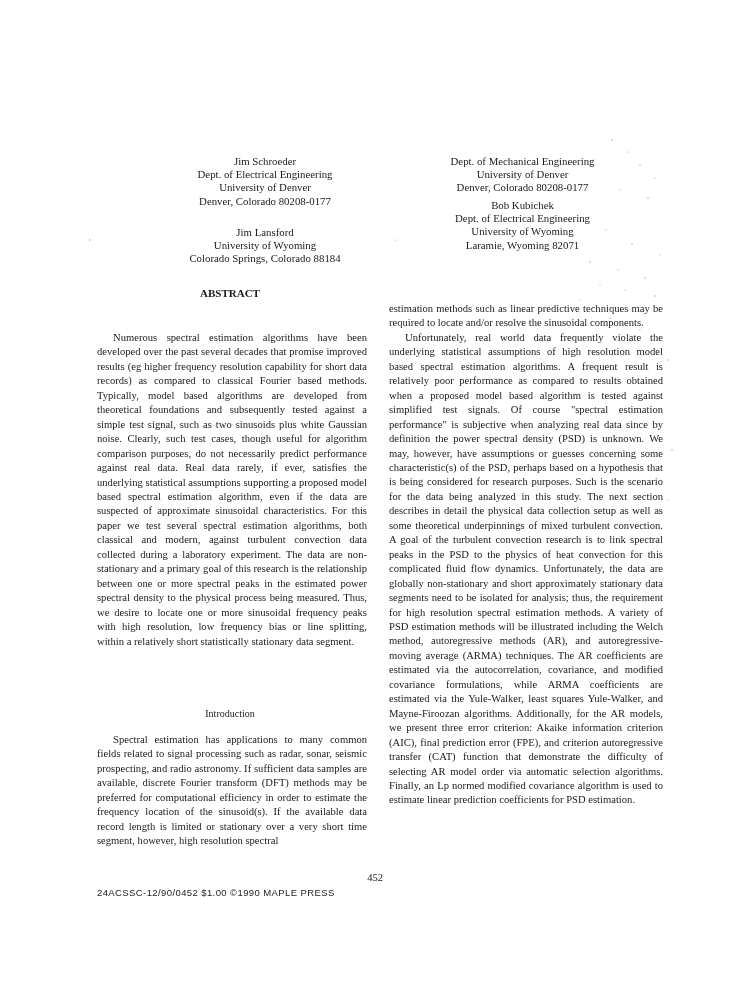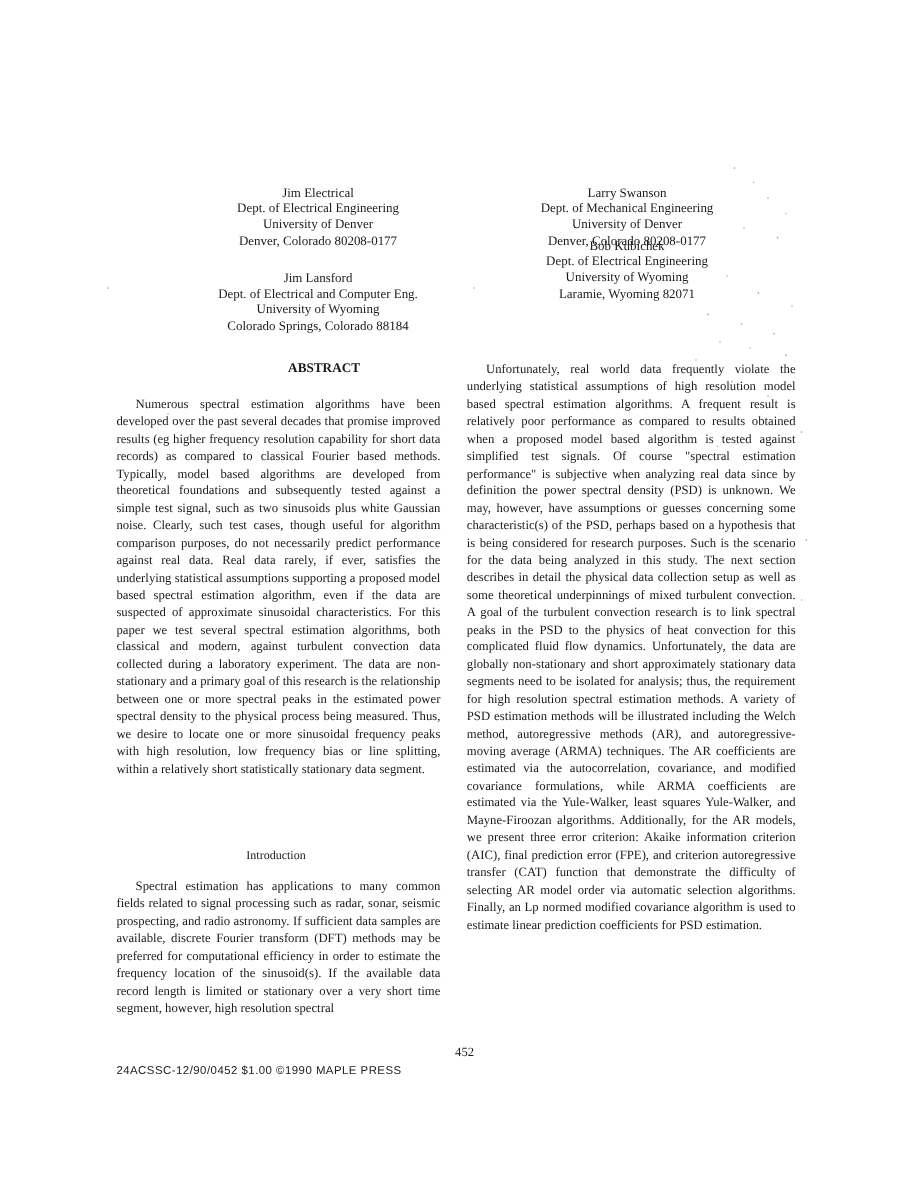--- a/index.html
+++ b/index.html
@@ -27,70 +27,68 @@
     .author div { white-space: nowrap; }
     .a1 { left: 150px; top: 155px; width: 230px; }
     .a2 { left: 400px; top: 155px; width: 245px; }
     .a3 { left: 140px; top: 226px; width: 250px; }
     .a4 { left: 400px; top: 199px; width: 245px; }
     .heading {
       position: absolute;
       font-family: "Liberation Serif", serif;
       font-weight: bold; font-size: 11px; text-align: center;
     }
-    .abstract-h { left: 160px; top: 301px; width: 140px; text-align: right; }
+    .abstract-h { left: 160px; top: 287px; width: 140px; }
     .intro-h { left: 160px; top: 708px; width: 140px; font-weight: normal; font-size: 10px; }
     .col {
       position: absolute;
       font-family: "Liberation Serif", serif;
       font-size: 10.6px;
       line-height: 14.45px;
       text-align: justify;
       hyphens: none;
     }
     .col p { margin: 0; text-indent: 16px; }
     .col p.noindent { text-indent: 0; }
     .col-left-abs { left: 97px; top: 331px; width: 270px; }
     .col-left-intro { left: 97px; top: 733px; width: 270px; }
     .col-right { left: 389px; top: 302px; width: 274px; }
     .col-right p + p { margin-top: 0; }
     .pageno {
       position: absolute; left: 355px; top: 872px; width: 40px;
-      text-align: right; font-family: "Liberation Serif", serif; font-size: 10.5px;
+      text-align: center; font-family: "Liberation Serif", serif; font-size: 10.5px;
     }
     .footer {
       position: absolute; left: 97px; top: 887px;
       font-family: "Liberation Sans", sans-serif; font-size: 9.5px; letter-spacing: 0.4px;
       color: #222;
     }
     .speckles { position: absolute; left: 0; top: 0; width: 755px; height: 1000px; pointer-events: none; }
   </style>
 </head>
 <body>
 
 <div class="page">
 
 
   <div class="author a1">
-    <div>Jim Electrical</div>
+    <div>Jim Schroeder</div>
     <div>Dept. of Electrical Engineering</div>
     <div>University of Denver</div>
     <div>Denver, Colorado 80208-0177</div>
   </div>
 
   <div class="author a2">
-    <div>Larry Swanson</div>
     <div>Dept. of Mechanical Engineering</div>
     <div>University of Denver</div>
     <div>Denver, Colorado 80208-0177</div>
   </div>
 
   <div class="author a3">
     <div>Jim Lansford</div>
-    <div>Dept. of Electrical and Computer Eng.</div>
     <div>University of Wyoming</div>
     <div>Colorado Springs, Colorado 88184</div>
   </div>
 
   <div class="author a4">
     <div>Bob Kubichek</div>
     <div>Dept. of Electrical Engineering</div>
     <div>University of Wyoming</div>
     <div>Laramie, Wyoming 82071</div>
   </div>
@@ -101,20 +99,21 @@
     <p>Numerous spectral estimation algorithms have been developed over the past several decades that promise improved results (eg higher frequency resolution capability for short data records) as compared to classical Fourier based methods. Typically, model based algorithms are developed from theoretical foundations and subsequently tested against a simple test signal, such as two sinusoids plus white Gaussian noise. Clearly, such test cases, though useful for algorithm comparison purposes, do not necessarily predict performance against real data. Real data rarely, if ever, satisfies the underlying statistical assumptions supporting a proposed model based spectral estimation algorithm, even if the data are suspected of approximate sinusoidal characteristics. For this paper we test several spectral estimation algorithms, both classical and modern, against turbulent convection data collected during a laboratory experiment. The data are non-stationary and a primary goal of this research is the relationship between one or more spectral peaks in the estimated power spectral density to the physical process being measured. Thus, we desire to locate one or more sinusoidal frequency peaks with high resolution, low frequency bias or line splitting, within a relatively short statistically stationary data segment.</p>
   </div>
 
   <div class="heading intro-h">Introduction</div>
 
   <div class="col col-left-intro">
     <p>Spectral estimation has applications to many common fields related to signal processing such as radar, sonar, seismic prospecting, and radio astronomy. If sufficient data samples are available, discrete Fourier transform (DFT) methods may be preferred for computational efficiency in order to estimate the frequency location of the sinusoid(s). If the available data record length is limited or stationary over a very short time segment, however, high resolution spectral</p>
   </div>
 
   <div class="col col-right">
+    <p class="noindent">estimation methods such as linear predictive techniques may be required to locate and/or resolve the sinusoidal components.</p>
     <p>Unfortunately, real world data frequently violate the underlying statistical assumptions of high resolution model based spectral estimation algorithms. A frequent result is relatively poor performance as compared to results obtained when a proposed model based algorithm is tested against simplified test signals. Of course "spectral estimation performance" is subjective when analyzing real data since by definition the power spectral density (PSD) is unknown. We may, however, have assumptions or guesses concerning some characteristic(s) of the PSD, perhaps based on a hypothesis that is being considered for research purposes. Such is the scenario for the data being analyzed in this study. The next section describes in detail the physical data collection setup as well as some theoretical underpinnings of mixed turbulent convection. A goal of the turbulent convection research is to link spectral peaks in the PSD to the physics of heat convection for this complicated fluid flow dynamics. Unfortunately, the data are globally non-stationary and short approximately stationary data segments need to be isolated for analysis; thus, the requirement for high resolution spectral estimation methods. A variety of PSD estimation methods will be illustrated including the Welch method, autoregressive methods (AR), and autoregressive-moving average (ARMA) techniques. The AR coefficients are estimated via the autocorrelation, covariance, and modified covariance formulations, while ARMA coefficients are estimated via the Yule-Walker, least squares Yule-Walker, and Mayne-Firoozan algorithms. Additionally, for the AR models, we present three error criterion: Akaike information criterion (AIC), final prediction error (FPE), and criterion autoregressive transfer (CAT) function that demonstrate the difficulty of selecting AR model order via automatic selection algorithms. Finally, an Lp normed modified covariance algorithm is used to estimate linear prediction coefficients for PSD estimation.</p>
   </div>
 
   <div class="pageno">452</div>
   <div class="footer">24ACSSC-12/90/0452 $1.00 ©1990 MAPLE PRESS</div>
 
   <svg class="speckles" viewBox="0 0 755 1000">
     <g fill="#555" opacity="0.55">
       <circle cx="612" cy="140" r="0.7"></circle>
         <circle cx="628" cy="152" r="0.6"></circle>

